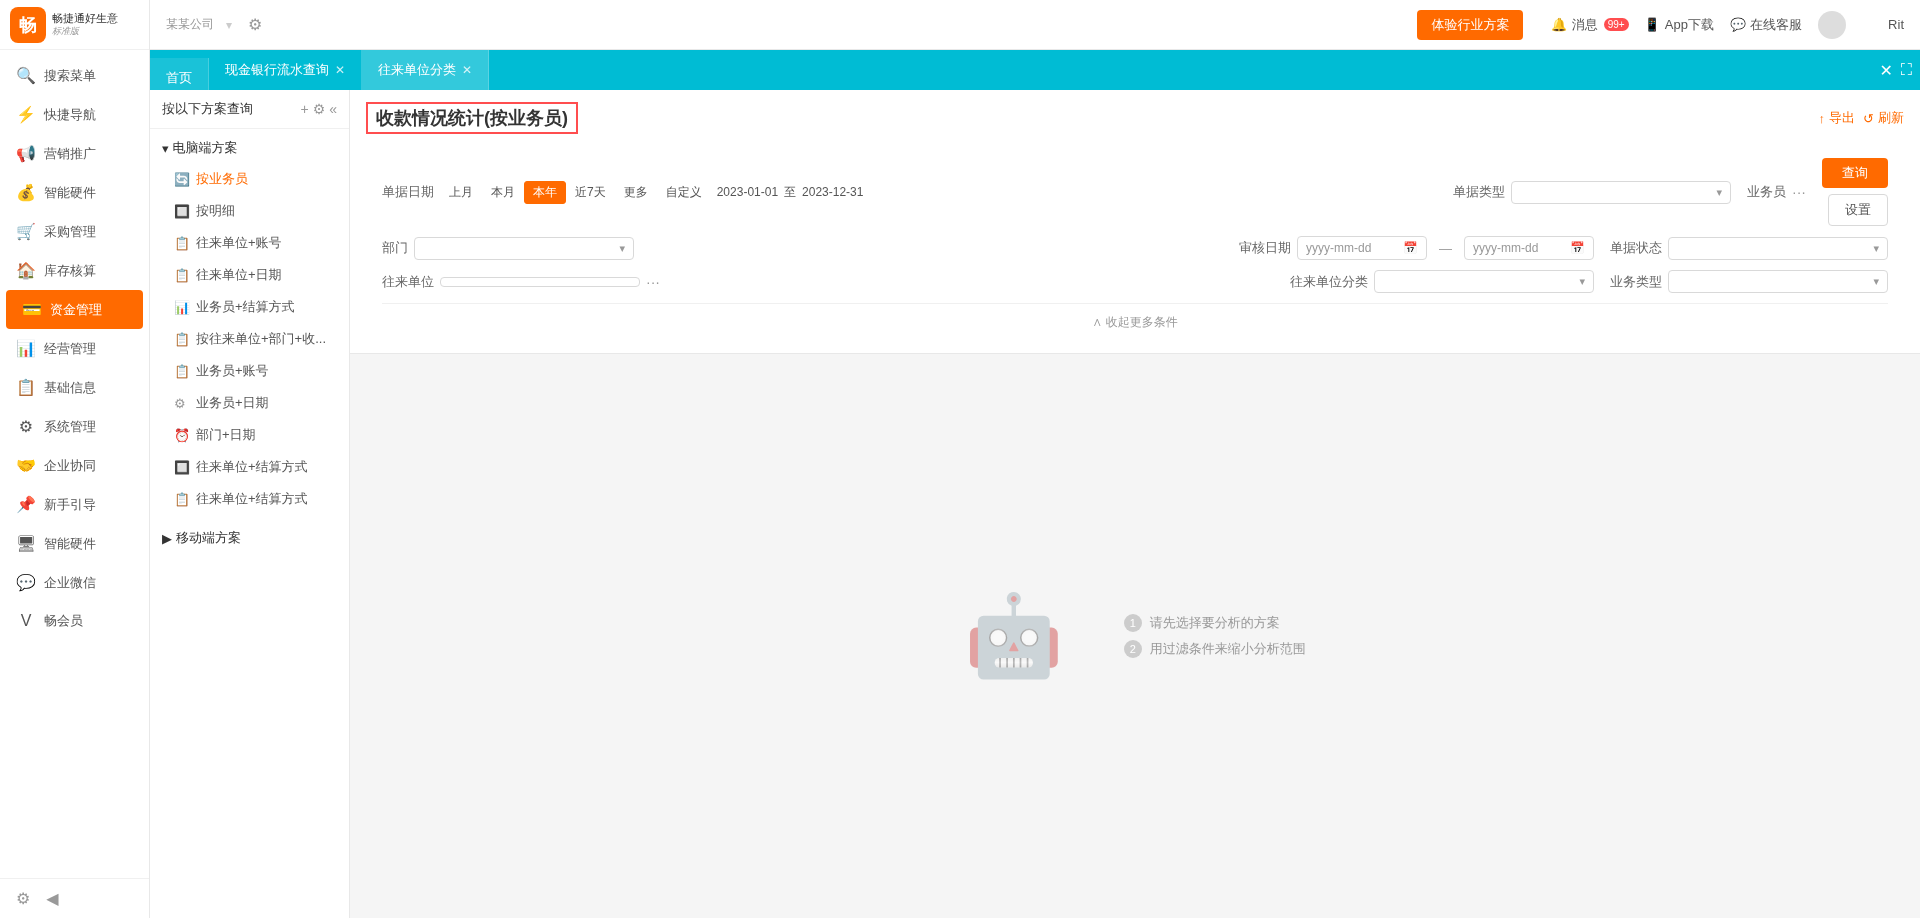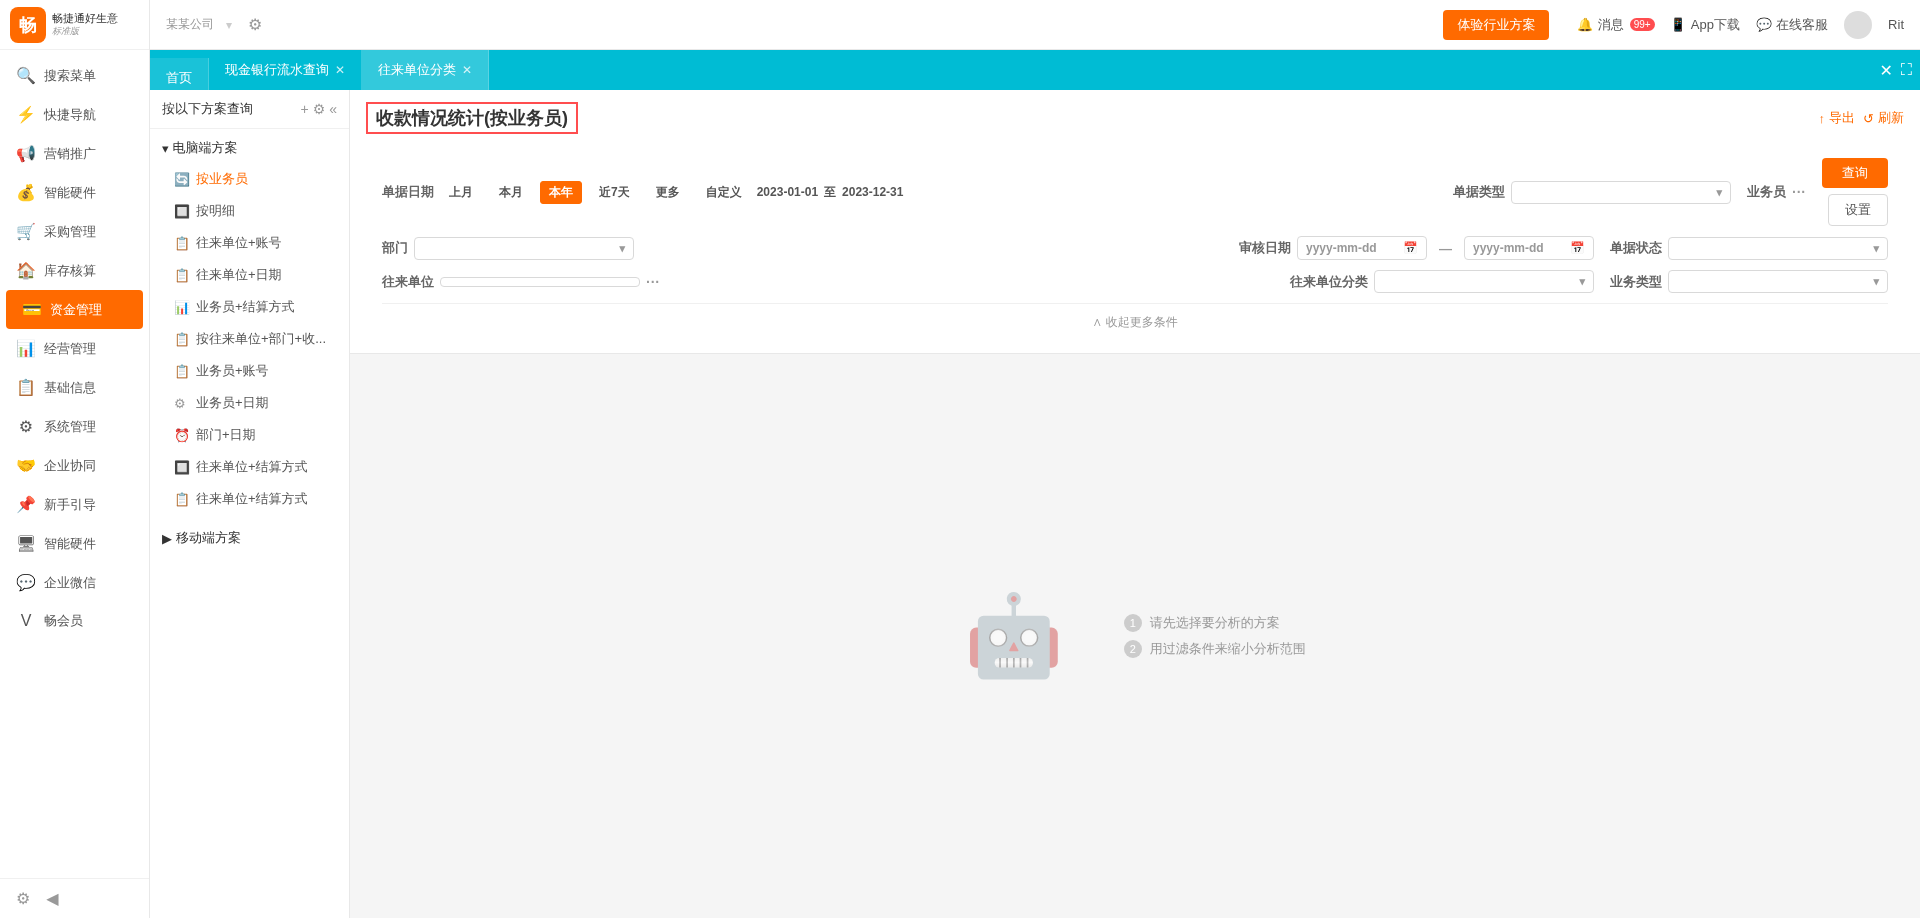--- a/index.html
+++ b/index.html
@@ -65,23 +65,23 @@
     
     .page-header { background: #fff; padding: 12px 16px 0; border-bottom: 1px solid #e8e8e8; }
     .page-title-row { display: flex; align-items: center; justify-content: space-between; margin-bottom: 12px; }
     .page-title { font-size: 18px; font-weight: bold; color: #333; border: 2px solid #ff4d4f; padding: 2px 8px; display: inline-block; }
     .page-header-actions { display: flex; gap: 8px; }
     .header-action-btn { display: flex; align-items: center; gap: 4px; color: #ff6a00; background: none; border: none; cursor: pointer; font-size: 13px; }
 
     
     .filter-area { background: #fff; padding: 12px 16px; }
     .filter-row { display: flex; align-items: center; gap: 16px; margin-bottom: 10px; flex-wrap: wrap; }
-    .filter-item { display: flex; align-items: center; gap: 6px; font-weight: bold; }
+    .filter-item { display: flex; align-items: center; gap: 6px; }
     .filter-label { color: #666; font-size: 13px; white-space: nowrap; }
-    .date-shortcuts { display: flex; gap: 8px; align-items: flex-end; }
+    .date-shortcuts { display: flex; gap: 0; align-items: flex-end; }
     .date-shortcut { padding: 2px 8px; border-radius: 3px; font-size: 12px; cursor: pointer; color: #555; border: 1px solid transparent; }
     .date-shortcut.active { background: #ff6a00; color: #fff; border-color: #ff6a00; }
     .date-range-text { color: #555; font-size: 12px; }
     .filter-select { display: flex; align-items: center; min-width: 180px; border: 1px solid #d9d9d9; border-radius: 4px; padding: 4px 8px; background: #fff; cursor: pointer; justify-content: space-between; }
     .filter-select-text { color: #999; font-size: 13px; }
     .filter-chevron { color: #999; font-size: 11px; }
     .filter-dots { color: #999; font-size: 14px; cursor: pointer; }
     .date-input-pair { display: flex; align-items: center; gap: 12px; }
     .date-input { border: 1px solid #d9d9d9; border-radius: 4px; padding: 4px 8px; font-size: 12px; color: #999; min-width: 120px; display: flex; align-items: center; justify-content: space-between; }
     .date-sep { color: #999; }
@@ -198,21 +198,21 @@
       </div>
       <div class="topbar-right-item">
         <span>📱</span>
         <span>App下载</span>
       </div>
       <div class="topbar-right-item">
         <span>💬</span>
         <span>在线客服</span>
       </div>
       <div class="user-avatar"></div>
-      <span style="color:#555;font-size:13px;">Rit</span>
+      <span style="color:#555;font-size:13px;margin-left:26px;">Rit</span>
     </div>
   </div>
 
   <div class="tabbar">
     <div class="tab-item home">
       <span>首页</span>
     </div>
     <div class="tab-item">
       <span>现金银行流水查询</span>
       <span class="tab-close">✕</span>

